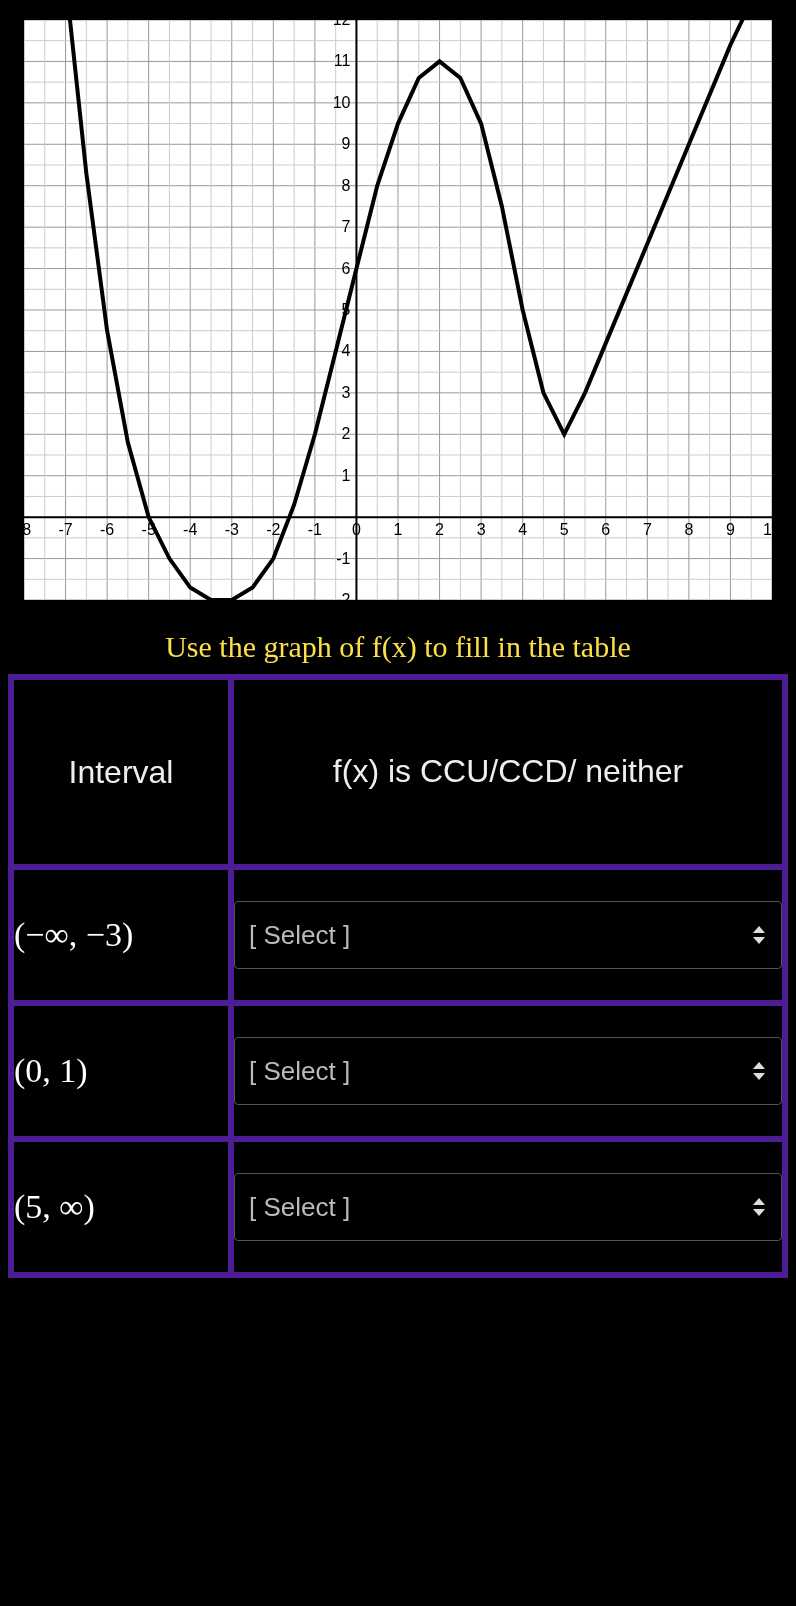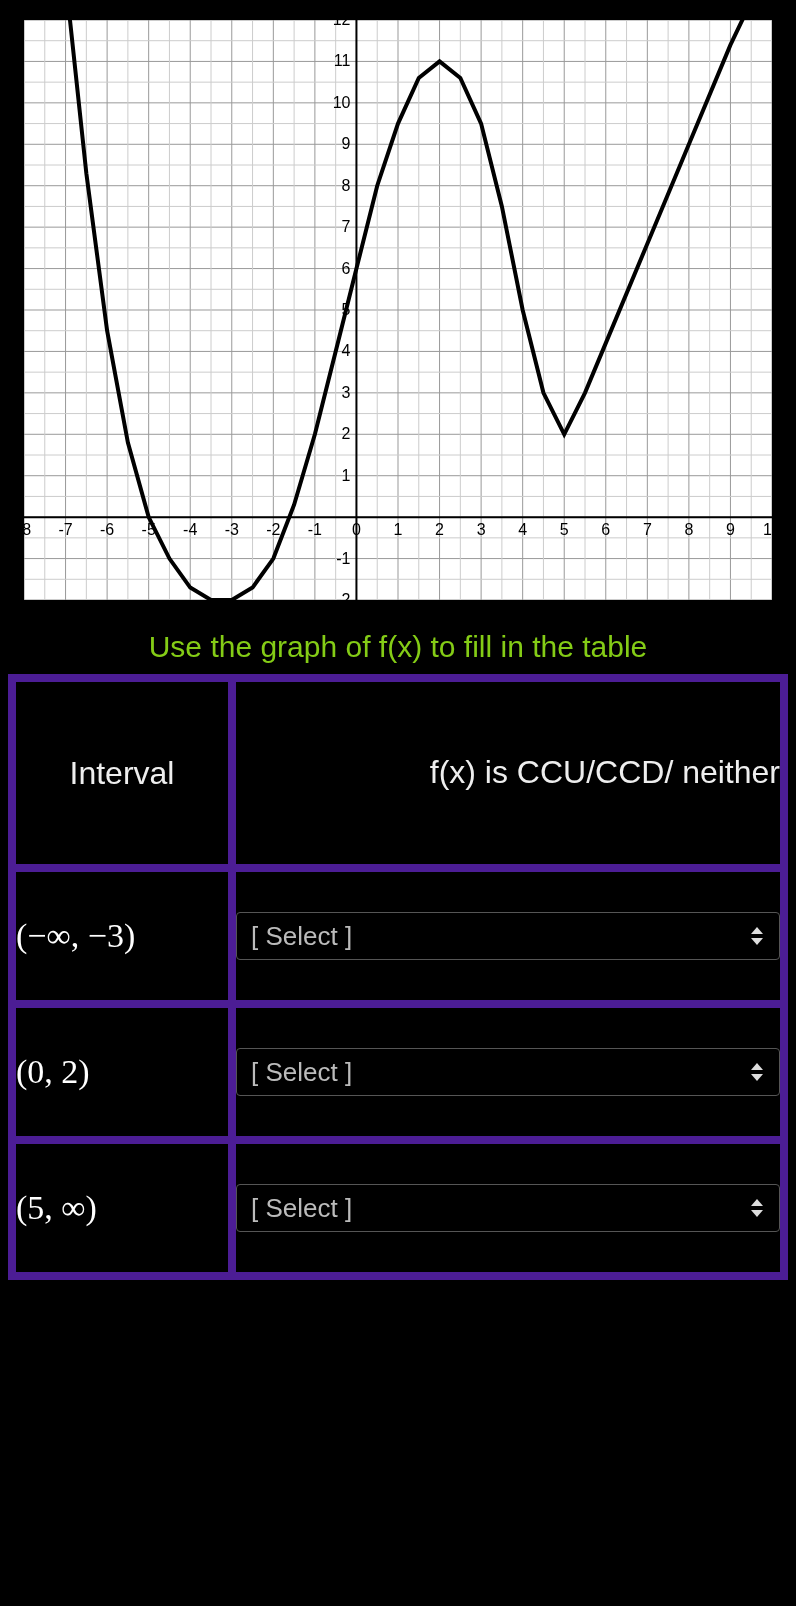--- a/index.html
+++ b/index.html
@@ -21,59 +21,59 @@
   .chart-grid line { stroke: #999; stroke-width: 1; }
   .chart-grid line.minor { stroke: #ccc; stroke-width: 1; }
   .chart-axis { stroke: #000; stroke-width: 2; }
   .chart-curve { fill: none; stroke: #000; stroke-width: 4; }
   .chart-label { font: 16px Arial, sans-serif; fill: #000; }
 
   
   .prompt {
     font-size: 30px;
     font-weight: 300;
-    color: #84cc16;
+    color: #fde047;
     text-align: center;
     margin: 30px 20px 10px;
-    font-family: Liberation Sans, sans-serif;
+    font-family: Liberation Serif, serif;
   }
 
   
   .tbl {
     border-collapse: collapse;
     width: 780px;
     margin: 0 8px;
   }
   .tbl td, .tbl th {
-    border: 8px solid #4c1d95;
+    border: 6px solid #4c1d95;
     vertical-align: middle;
     padding: 0;
   }
   .tbl th {
     font-weight: 400;
     font-size: 32px;
     color: #eee;
     font-family: "Helvetica Neue", Arial, sans-serif;
   }
   .th-interval { width: 220px; height: 190px; }
-  .th-ccu { padding: 30px 20px; line-height: 1.8; text-align: right; }
+  .th-ccu { padding: 30px 20px; line-height: 1.8; }
   .row-td { height: 136px; }
   .interval-cell {
     font-family: Georgia, "Times New Roman", serif;
     font-size: 34px;
     color: #fff;
     padding-left: 10px;
     white-space: nowrap;
   }
   .select-cell { padding: 10px 12px 40px 12px; }
 
   .select-box {
     border: 1px solid #555;
     border-radius: 4px;
-    height: 48px;
+    height: 68px;
     display: flex;
     align-items: center;
     justify-content: space-between;
     padding: 0 14px;
     cursor: pointer;
   }
   .select-label {
     font-family: "Helvetica Neue", Arial, sans-serif;
     font-size: 26px;
     color: #bbb;
@@ -222,21 +222,21 @@
                 <path d="M8 0 L14 7 L2 7 Z" fill="currentColor"></path>
               </svg>
           <svg width="16" height="8" viewBox="0 0 16 8">
                 <path d="M8 8 L14 1 L2 1 Z" fill="currentColor"></path>
               </svg>
         </span>
       </div>
     </td>
   </tr>
   <tr>
-    <td class="row-td interval-cell">(0, 2)</td>
+    <td class="row-td interval-cell">(0, 1)</td>
     <td class="row-td select-cell">
       <div class="select-box">
         <span class="select-label">[ Select ]</span>
         <span class="chevrons">
           <svg width="16" height="8" viewBox="0 0 16 8">
                 <path d="M8 0 L14 7 L2 7 Z" fill="currentColor"></path>
               </svg>
           <svg width="16" height="8" viewBox="0 0 16 8">
                 <path d="M8 8 L14 1 L2 1 Z" fill="currentColor"></path>
               </svg>

